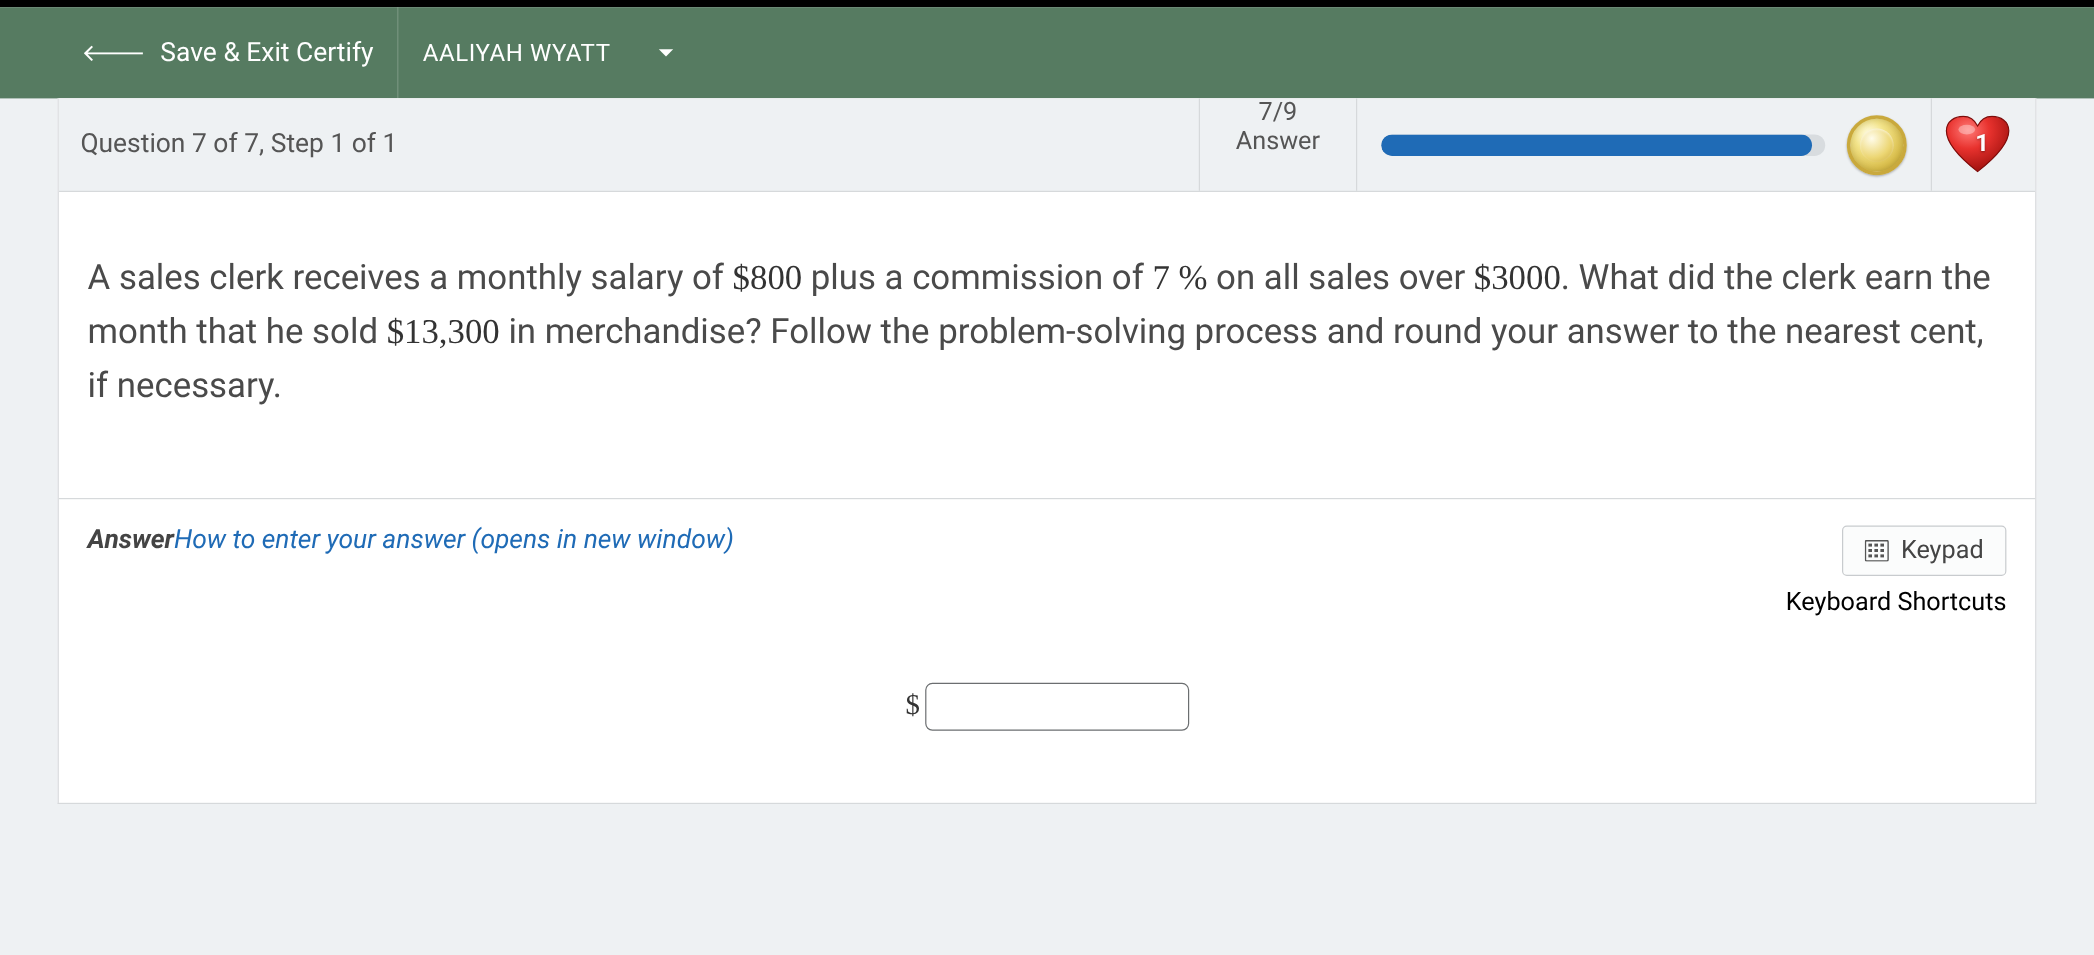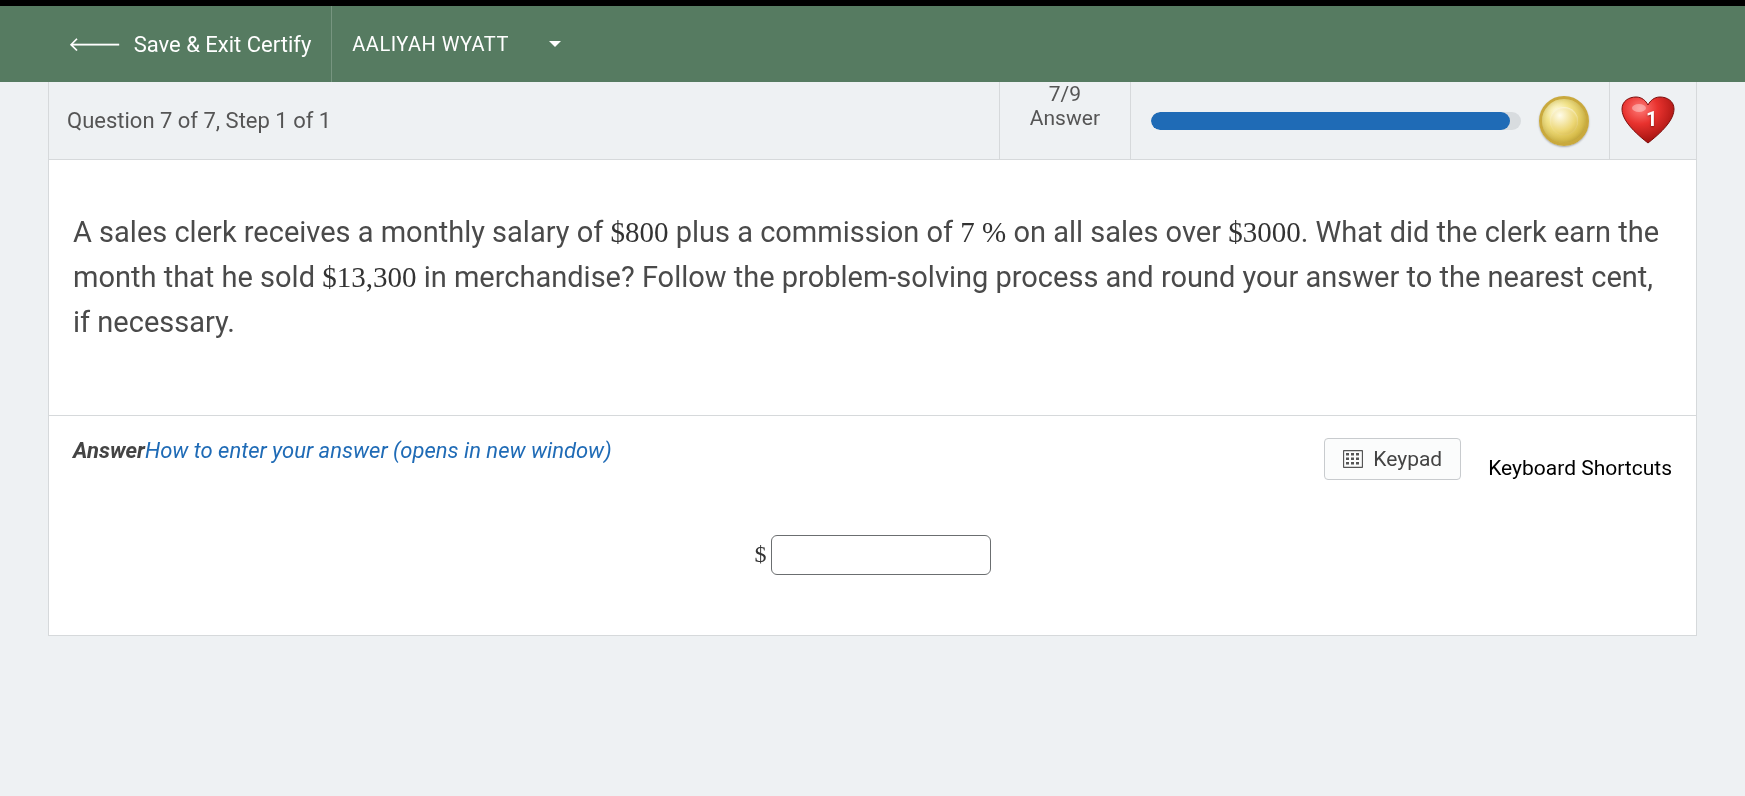--- a/index.html
+++ b/index.html
@@ -180,23 +180,23 @@
       font-weight: 700;
       color: #444;
     }
     .answer-link {
       font-size: 22px;
       color: #1f6bb6;
       cursor: pointer;
     }
     .answer-right {
       display: flex;
-      flex-direction: row;
+      flex-direction: column;
       align-items: flex-end;
-      gap: 27px;
+      gap: 10px;
     }
     .keypad-btn {
       display: flex;
       align-items: center;
       gap: 10px;
       padding: 8px 18px;
       border: 1px solid #c8cbce;
       border-radius: 4px;
       background: #fbfcfc;
       font-size: 21px;

